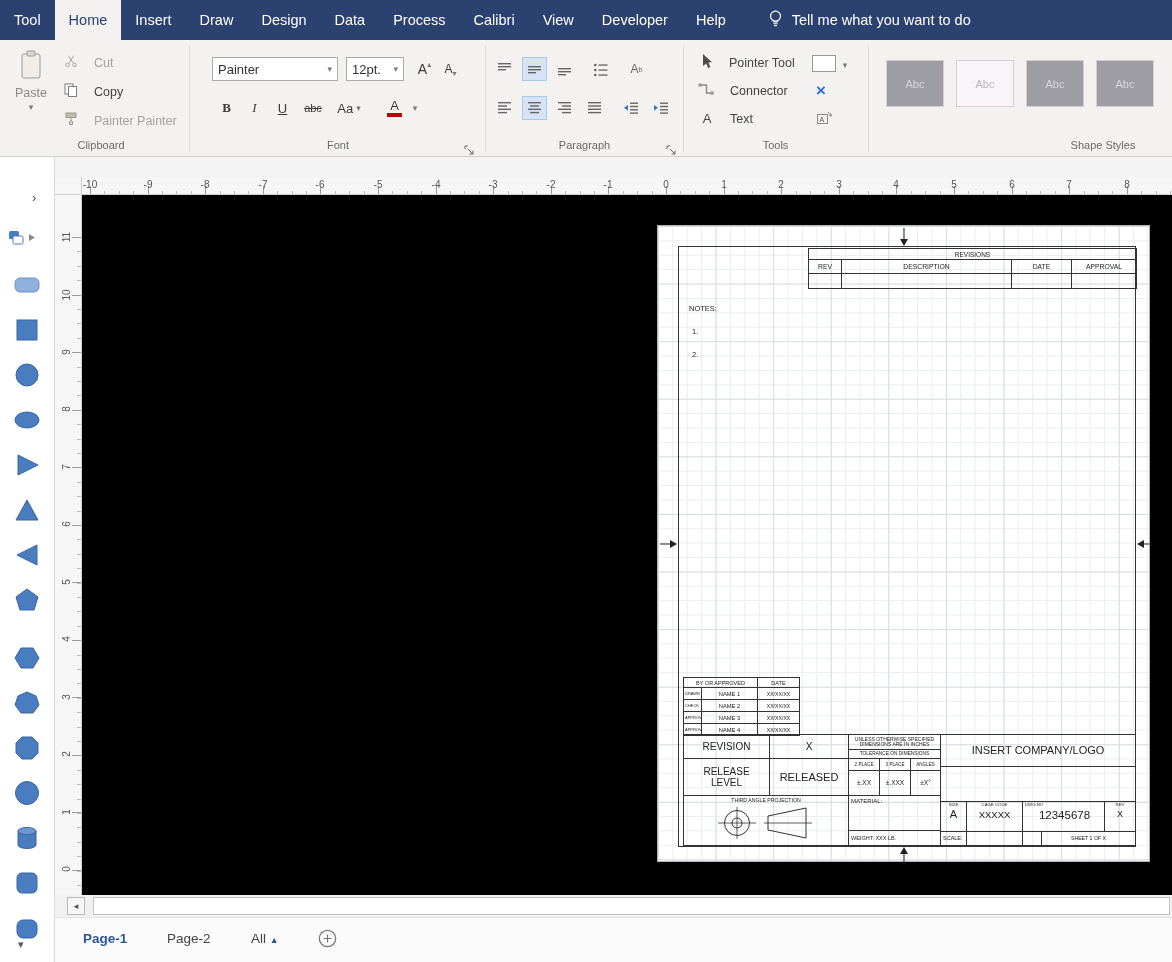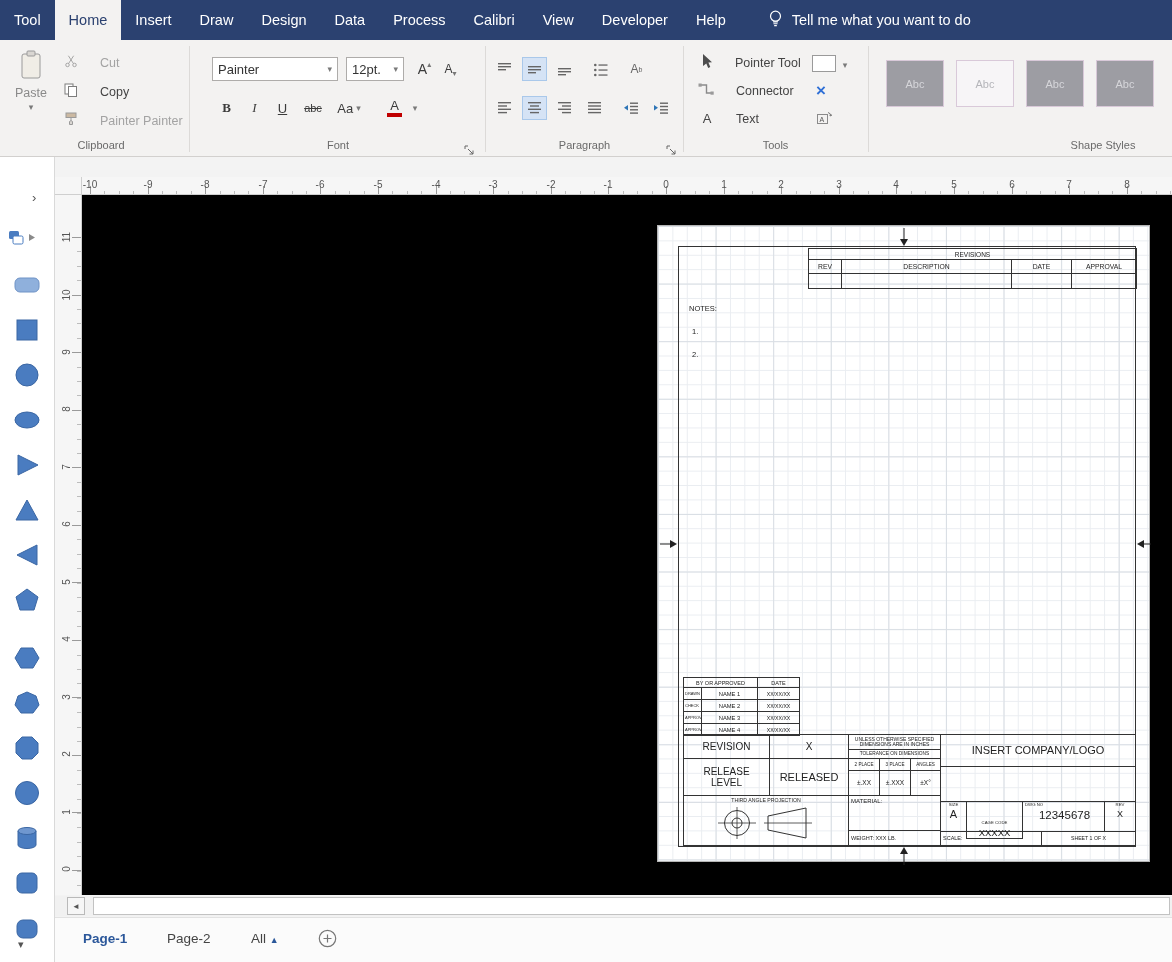--- a/index.html
+++ b/index.html
@@ -9,21 +9,21 @@
   #titlebar{position:absolute;left:0;top:0;width:1172px;height:40px;background:#2b4170;
     display:flex;align-items:stretch;color:#fff;font-size:14.5px}
   .tb-tab{padding:0 14px;display:flex;align-items:center;cursor:default;white-space:nowrap}
   .tb-tab.active{background:#f3f2f1;color:#2b4170}
   #tellme{display:flex;align-items:center;margin-left:28px;gap:9px}
   
   #ribbon{position:absolute;left:0;top:40px;width:1172px;height:117px;background:#f3f2f1;
     border-bottom:1px solid #d2d0ce}
   .vsep{position:absolute;top:6px;height:106px;width:1px;background:#dcdad8}
   .grp-label{position:absolute;top:99px;font-size:11px;color:#6a6a6a;text-align:center}
-  .rbtn{position:absolute;display:flex;align-items:center;gap:22px;font-size:12.5px;color:#444;cursor:default}
+  .rbtn{position:absolute;display:flex;align-items:center;gap:16px;font-size:12.5px;color:#444;cursor:default}
   .rbtn.disabled{color:#a3a3a3}
   .combo{position:absolute;background:#fff;border:1px solid #aeacaa;display:flex;align-items:center;
     justify-content:space-between;font-size:13px;color:#333;padding:0 5px}
   .chev{color:#7a7a7a;font-size:9px;line-height:1}
   .fmt{position:absolute;width:25px;height:24px;display:flex;align-items:center;justify-content:center;
     font-size:13px;color:#3b3b3b}
   .sel{background:#d5e3f5;border:1px solid #a9c8ea}
   .stylebox{position:absolute;top:20px;width:58px;height:47px;border:1px solid #d9c9d9;
     display:flex;align-items:center;justify-content:center;font-size:11px}
   
@@ -526,21 +526,21 @@
           </svg>
         </div>
         <div class="cell" style="left:165px;top:61px;width:93px;height:36px;align-items:flex-start;justify-content:flex-start;padding:2px;font-size:6px">MATERIAL:</div>
         <div class="cell" style="left:165px;top:96px;width:93px;height:16px;justify-content:flex-start;padding-left:2px;font-size:5.5px">WEIGHT:  XXX LB.</div>
 
         <div class="cell" style="left:257px;top:0;width:196px;height:33px;font-size:11px">INSERT COMPANY/LOGO</div>
         <div class="cell" style="left:257px;top:67px;width:27px;height:31px;flex-direction:column;justify-content:flex-start;padding-top:1px">
           <span style="font-size:4.3px">SIZE</span>
           <span style="font-size:11px">A</span>
         </div>
-        <div class="cell" style="left:283px;top:67px;width:57px;height:38px;flex-direction:column;justify-content:flex-start;padding-top:19px">
+        <div class="cell" style="left:283px;top:67px;width:57px;height:46px;flex-direction:column;justify-content:flex-start;padding-top:1px">
           <span style="font-size:4.3px">CAGE CODE</span>
           <span style="font-size:9.5px;margin-top:2px">XXXXX</span>
         </div>
         <div class="cell" style="left:339px;top:67px;width:83px;height:31px;flex-direction:column;justify-content:flex-start;padding-top:1px;align-items:flex-start;padding-left:2px">
           <span style="font-size:4.3px">DWG NO</span>
           <span style="font-size:11.5px;align-self:center;margin-top:1px">12345678</span>
         </div>
         <div class="cell" style="left:421px;top:67px;width:32px;height:31px;flex-direction:column;justify-content:flex-start;padding-top:1px">
           <span style="font-size:4.3px">REV</span>
           <span style="font-size:9px;margin-top:2px">X</span>

